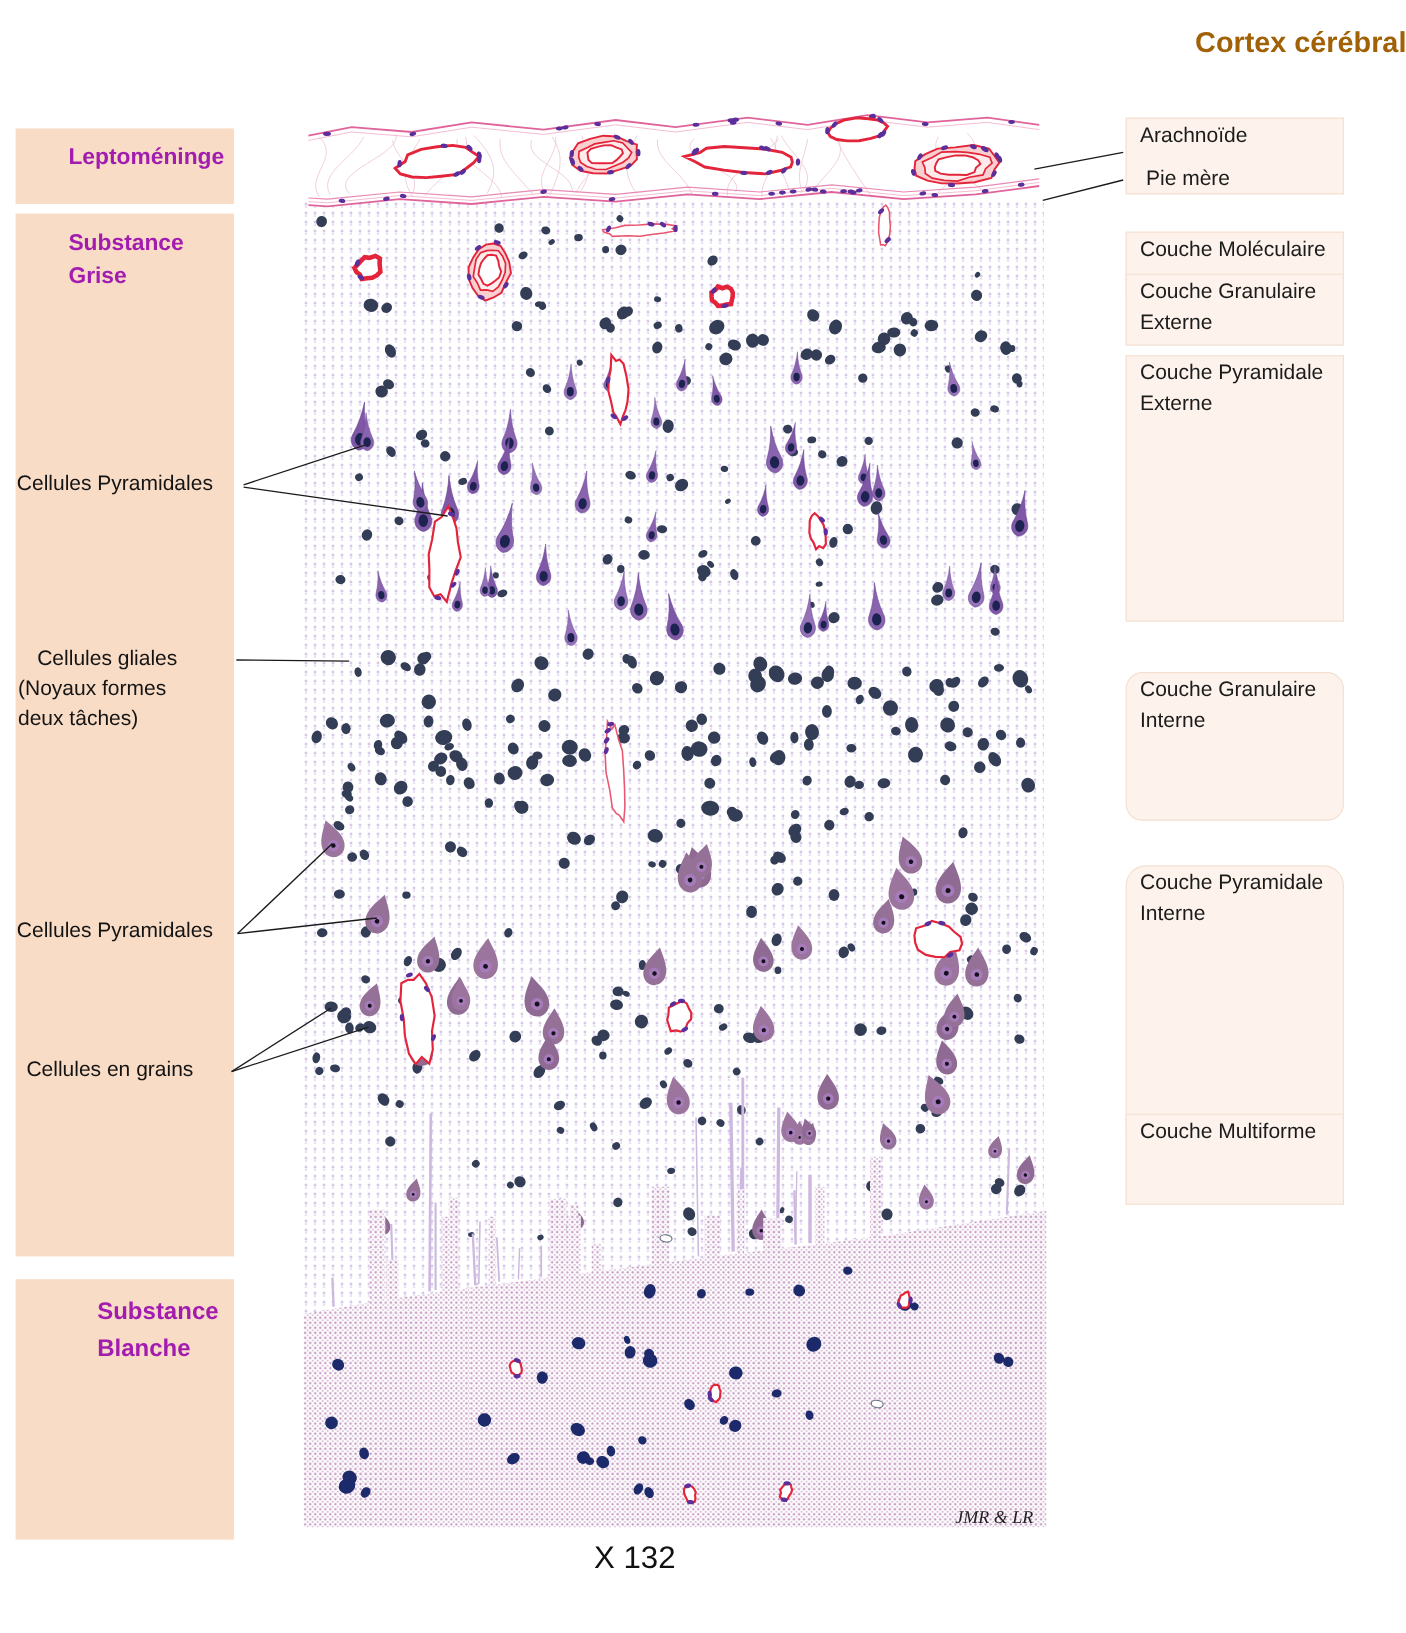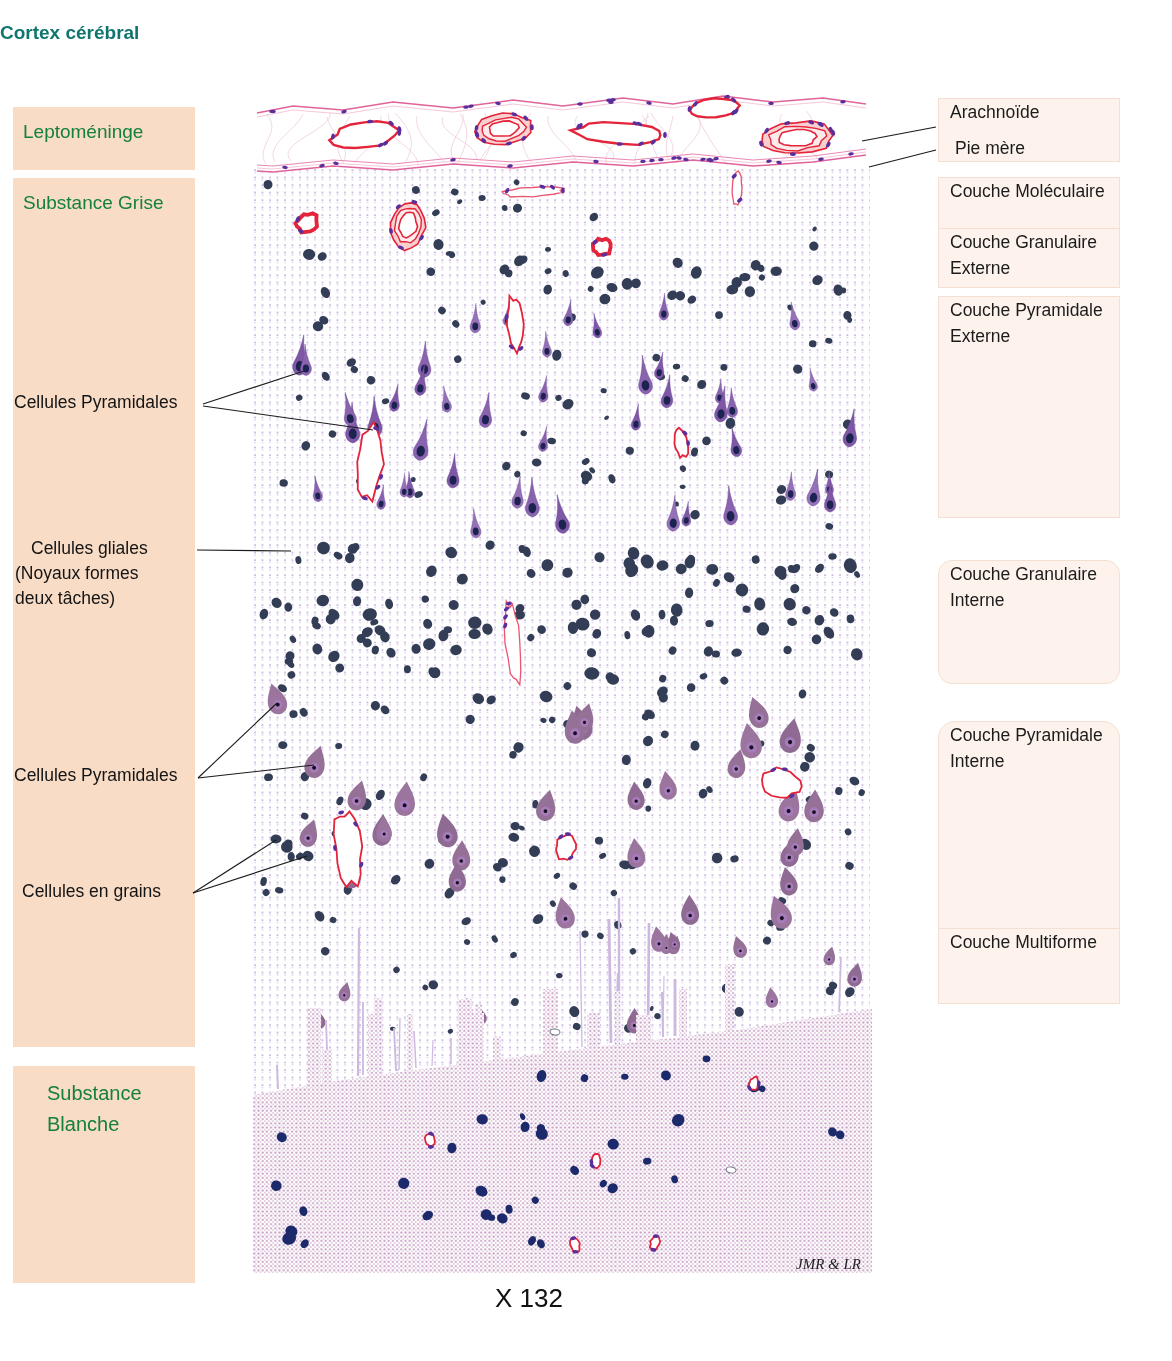--- a/index.html
+++ b/index.html
@@ -1,20 +1,20 @@
 <!DOCTYPE html>
 <html style="--accent_peach: #f8dcc6; --panel_bg: #fdf3ec; --panel_border: #f3e0d2; --vessel_red: #e3243a; --capillary_pink: #ea5570; --membrane_pink: #e0639b; --web_pink: #eecdda; --stipple_purple: #b79fd8; --stipple_purple2: #c7b2e2; --granule_slate: #333e56; --flame_purple: #8a63ae; --flame_nucleus: #1c2350; --teardrop_mauve: #957198; --teardrop_halo: #aa7ec1; --wm_dot: #c9a2c7; --wm_nucleus: #1c2a6b; --fiber_lavender: #cdb9df; --nuclei_purple: #5a2e9b; --line_black: #1a1a1a;"><head>
 <meta charset="utf-8">
 <style>
   html,body{margin:0;padding:0;background:#fff;font-family:"Liberation Sans",sans-serif;}
   .page{position:relative;width:1172px;height:1361px;background:#fff;overflow:hidden;}
-  .title{position:absolute;top:22px;left:0;width:1172px;text-align:left;
-         font-size:19px;font-weight:bold;color:#0f766e;}
+  .title{position:absolute;top:22px;left:0;width:1172px;text-align:right;
+         font-size:24px;font-weight:bold;color:#a16207;}
   .box-left{position:absolute;left:13px;width:182px;background:var(--accent_peach);box-sizing:border-box;}
-  .box-left .hdr{font-size:19px;font-weight:normal;color:#15803d;padding:11px 6px 0 10px;line-height:1.45;}
+  .box-left .hdr{font-size:19px;font-weight:bold;color:#a21caf;padding:11px 6px 0 10px;line-height:1.45;margin-left:34px;}
   .lbl{position:absolute;font-size:17.5px;color:#141414;white-space:nowrap;}
   .box-right{position:absolute;left:938px;width:182px;background:var(--panel_bg);
              border:1px solid var(--panel_border);box-sizing:border-box;
              display:flex;flex-direction:column;justify-content:space-between;
              font-size:17.5px;color:#1b1b1b;line-height:1.5;padding-left:11px;padding-right:4px;}
   .box-right .l2{padding-left:5px;}
   .mag{position:absolute;left:495px;top:1283px;font-size:26px;color:#111;}
   svg{position:absolute;}
   #histo{left:253px;top:93px;}
   #lines{left:0;top:0;pointer-events:none;}
@@ -40,21 +40,21 @@
   <div class="lbl" style="left:31px;top:538px;">Cellules gliales</div>
   <div class="lbl" style="left:15px;top:563px;">(Noyaux formes</div>
   <div class="lbl" style="left:15px;top:588px;">deux tâches)</div>
   <div class="lbl" style="left:14px;top:765px;">Cellules Pyramidales</div>
   <div class="lbl" style="left:22px;top:881px;">Cellules en grains</div>
 
   <div class="box-right" style="top:98px;height:64px;gap:7px;">
     <div>Arachnoïde</div>
     <div class="l2">Pie mère</div>
   </div>
-  <div class="box-right" style="top:177px;height:54px;">
+  <div class="box-right" style="top:193px;height:54px;">
     <div>Couche Moléculaire</div>
   </div>
   <div class="box-right" style="top:228px;height:60px;">
     <div>Couche Granulaire Externe</div>
   </div>
   <div class="box-right" style="top:296px;height:222px;">
     <div>Couche Pyramidale Externe</div>
   </div>
   <div class="box-right" style="top:560px;height:124px;border-radius:14px;">
     <div>Couche Granulaire Interne</div>

